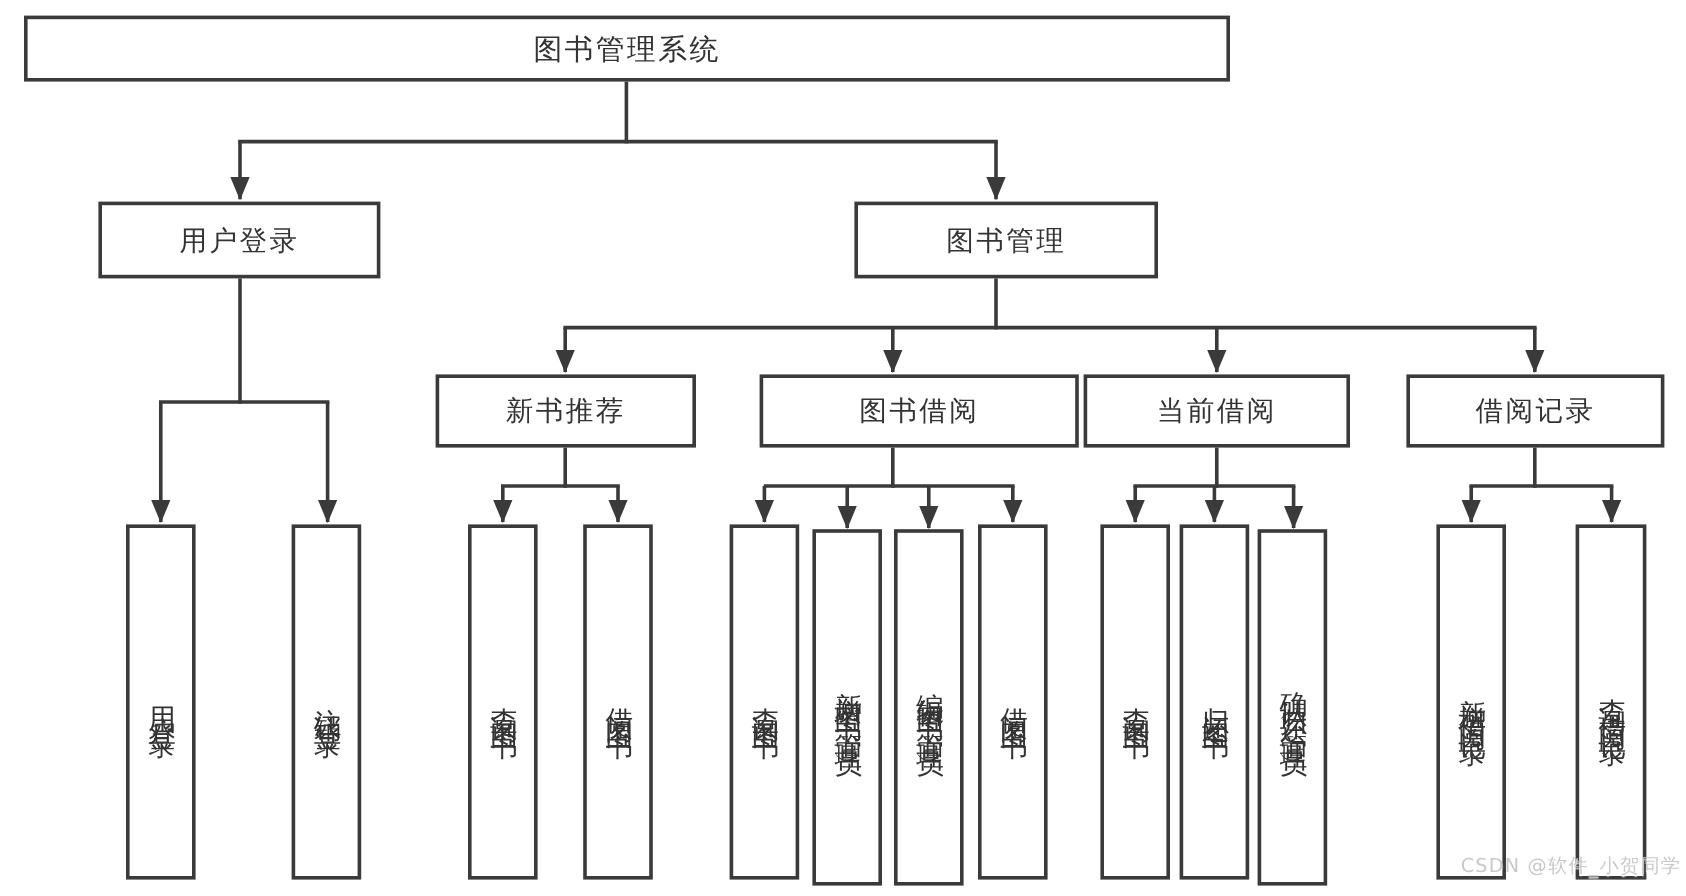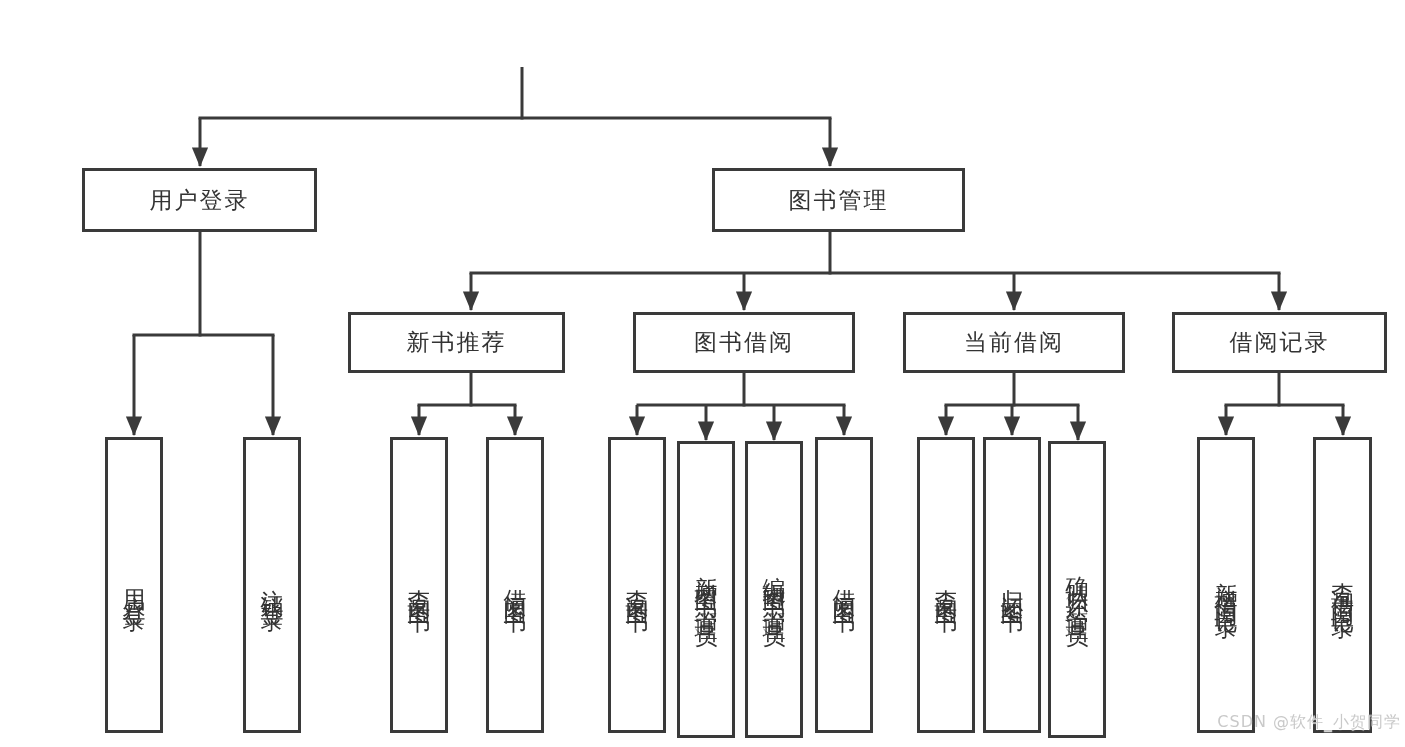--- a/index.html
+++ b/index.html
@@ -105,32 +105,35 @@
       <line x1="774" y1="405" x2="774" y2="440" marker-end="url(#arrow)"></line>
       <line x1="844" y1="405" x2="844" y2="435" marker-end="url(#arrow)"></line>
       <line x1="946" y1="405" x2="946" y2="435" marker-end="url(#arrow)"></line>
       <line x1="1012" y1="405" x2="1012" y2="435" marker-end="url(#arrow)"></line>
       <line x1="1078" y1="405" x2="1078" y2="440" marker-end="url(#arrow)"></line>
       <line x1="1226" y1="405" x2="1226" y2="435" marker-end="url(#arrow)"></line>
       <line x1="1343" y1="405" x2="1343" y2="435" marker-end="url(#arrow)"></line>
     </g>
   </svg>
 
+  <div class="node hnode root" style="left:20px; top:13px; width:1005px; height:55px;">
+    <span>图书管理系统</span>
+  </div>
 
   <div class="node hnode" style="left:82px; top:168px; width:235px; height:64px;">
     <span>用户登录</span>
   </div>
   <div class="node hnode" style="left:712px; top:168px; width:253px; height:64px;">
     <span>图书管理</span>
   </div>
 
-  <div class="node hnode" style="left:348px; top:312px; width:217px; height:61px;">
+  <div class="node hnode" style="left:363px; top:312px; width:217px; height:61px;">
     <span>新书推荐</span>
   </div>
-  <div class="node hnode" style="left:633px; top:312px; width:222px; height:61px;">
+  <div class="node hnode" style="left:633px; top:312px; width:266px; height:61px;">
     <span>图书借阅</span>
   </div>
   <div class="node hnode" style="left:1172px; top:312px; width:215px; height:61px;">
     <span>借阅记录</span>
   </div>
   <div class="node hnode" style="left:903px; top:312px; width:222px; height:61px;">
     <span>当前借阅</span>
   </div>
 
   <div class="node vnode" style="left:105px; top:437px; width:58px; height:296px;">

